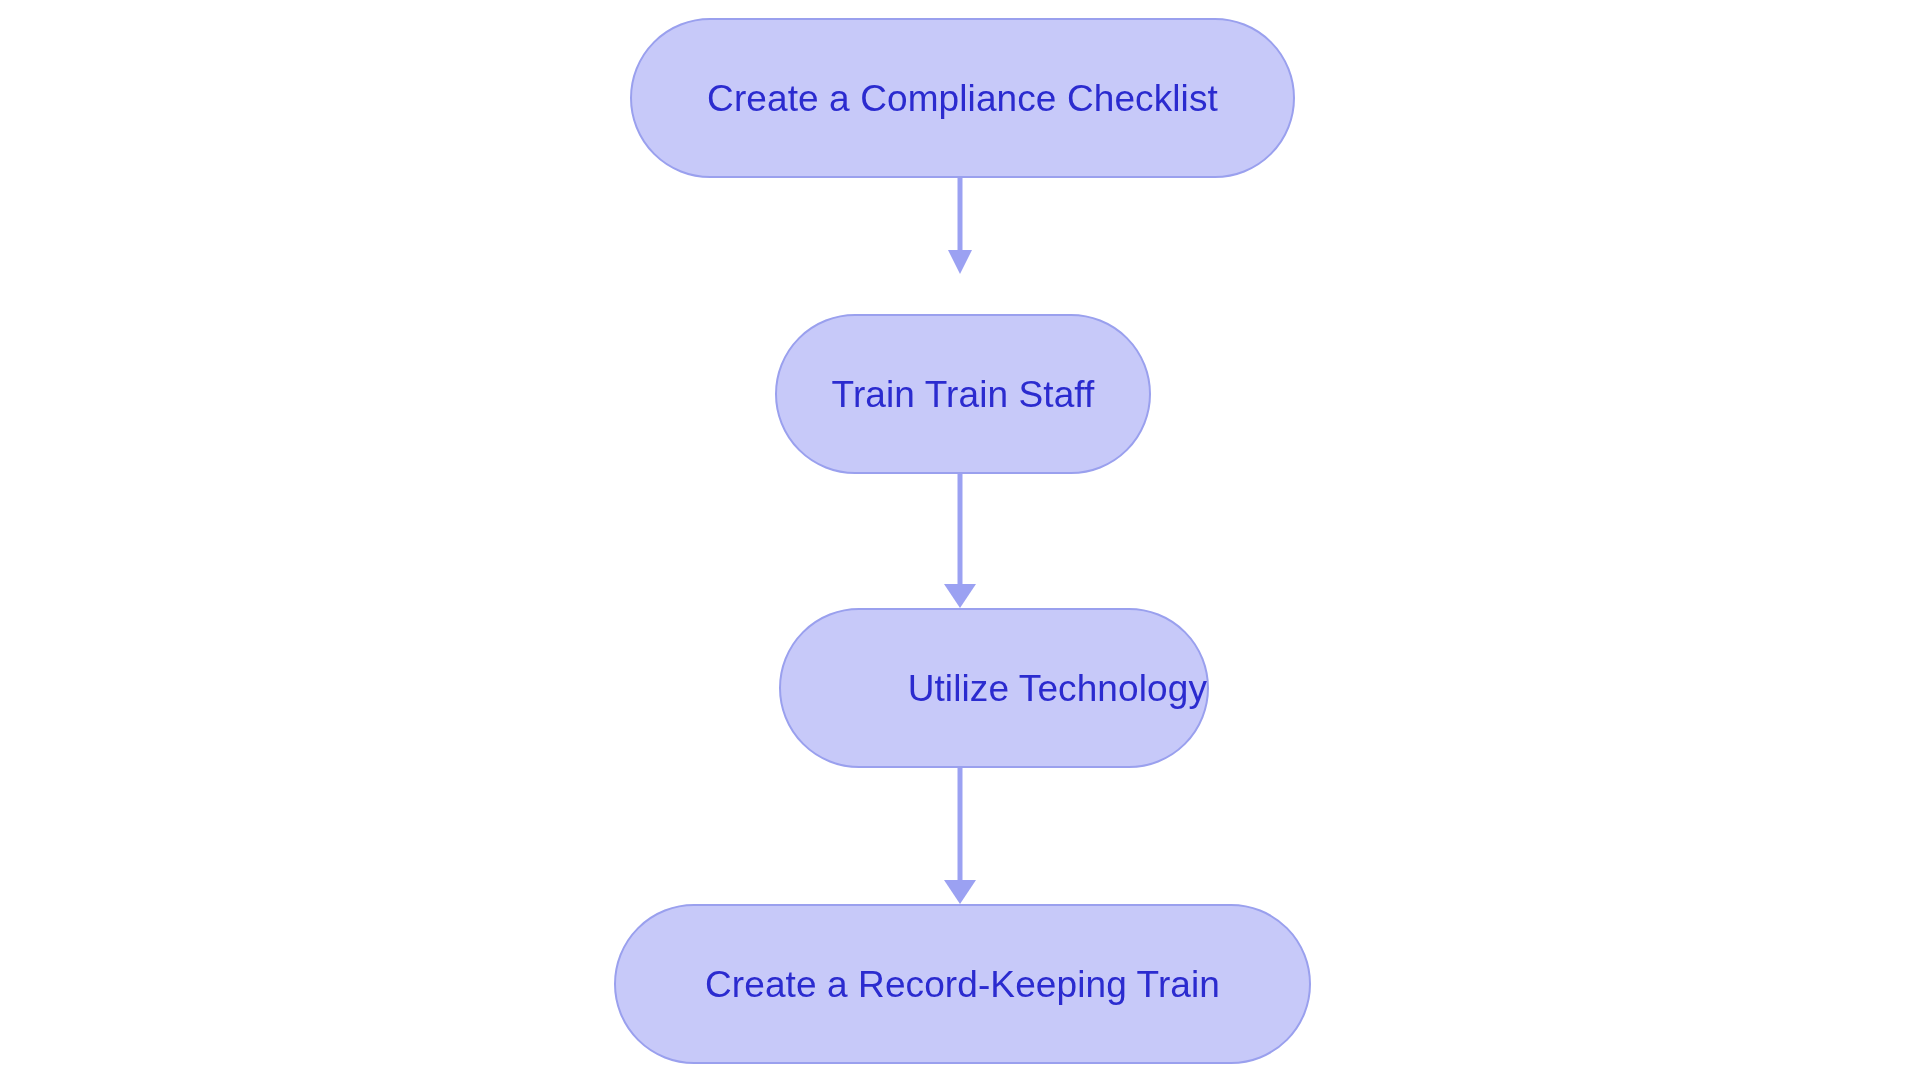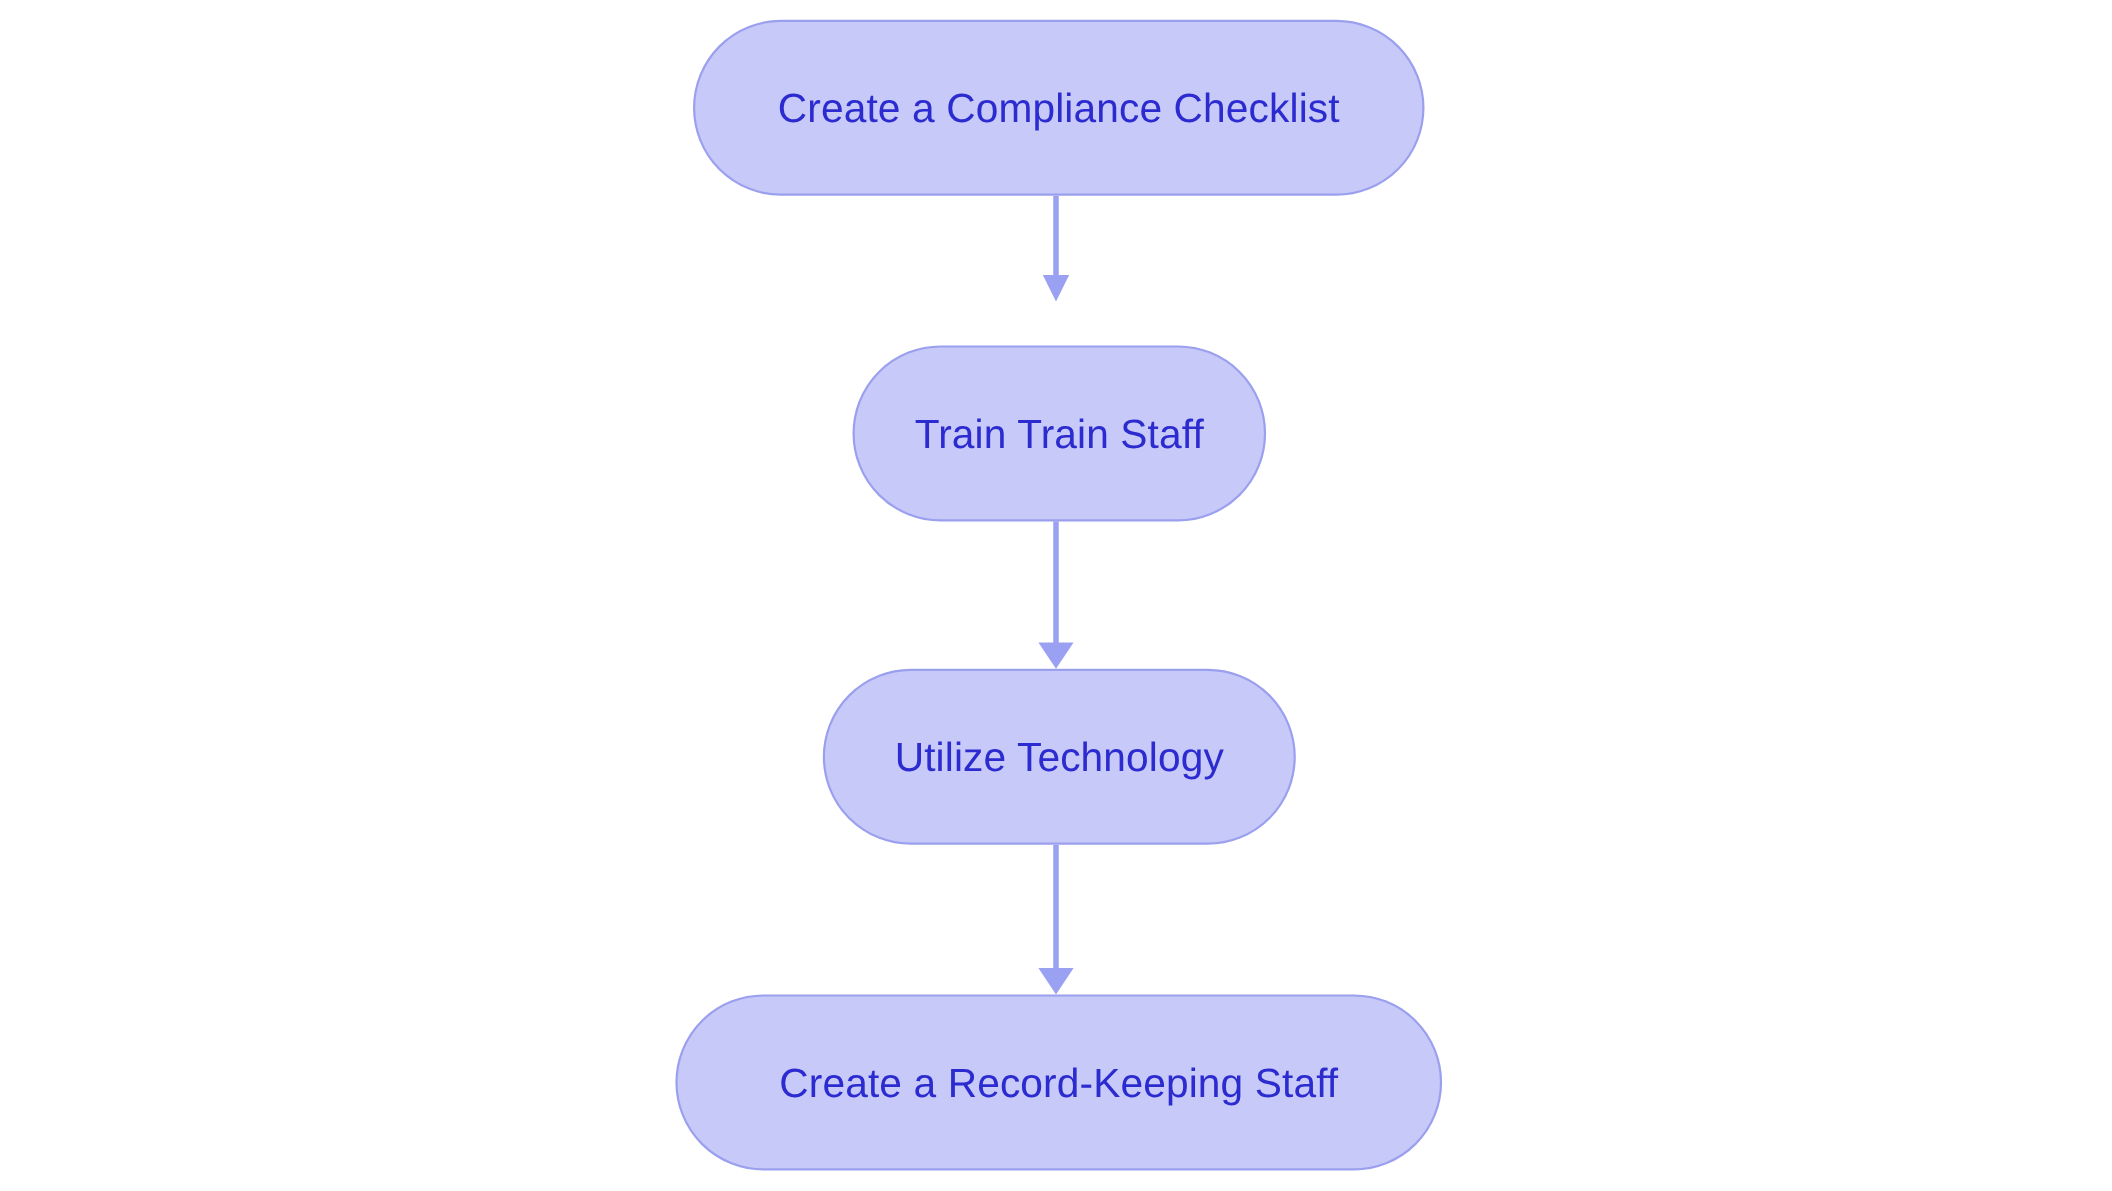--- a/index.html
+++ b/index.html
@@ -40,21 +40,21 @@
     font-weight: 400;
     line-height: 1;
     letter-spacing: 0.1px;
     white-space: nowrap;
     font-family: "Liberation Sans", "DejaVu Sans", sans-serif;
   }
 
   
   #node-0 { left: 630px;  top: 18px;   width: 665px; height: 160px; }
   #node-1 { left: 775px;  top: 314px;  width: 376px; height: 160px; }
-  #node-2 { left: 748px;  top: 608px;  width: 430px; height: 160px; }
+  #node-2 { left: 779px;  top: 608px;  width: 430px; height: 160px; justify-content: flex-end; }
   #node-3 { left: 614px;  top: 904px;  width: 697px; height: 160px; }
 
   
   .flow-edge {
     position: absolute;
     left: 0;
     top: 0;
     width: 1920px;
     height: 1083px;
     overflow: visible;
@@ -97,16 +97,16 @@
 
   <div class="flow-node" id="node-1">
     <span class="flow-node-label">Train Train Staff</span>
   </div>
 
   <div class="flow-node" id="node-2">
     <span class="flow-node-label">Utilize Technology</span>
   </div>
 
   <div class="flow-node" id="node-3">
-    <span class="flow-node-label">Create a Record-Keeping Staff</span>
+    <span class="flow-node-label">Create a Record-Keeping Train</span>
   </div>
 
 </div>
 
 </body></html>

